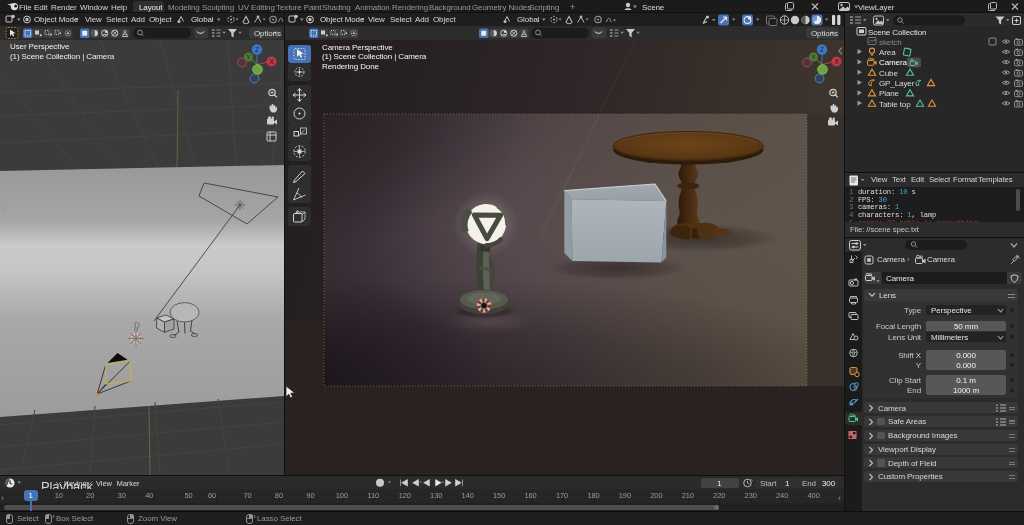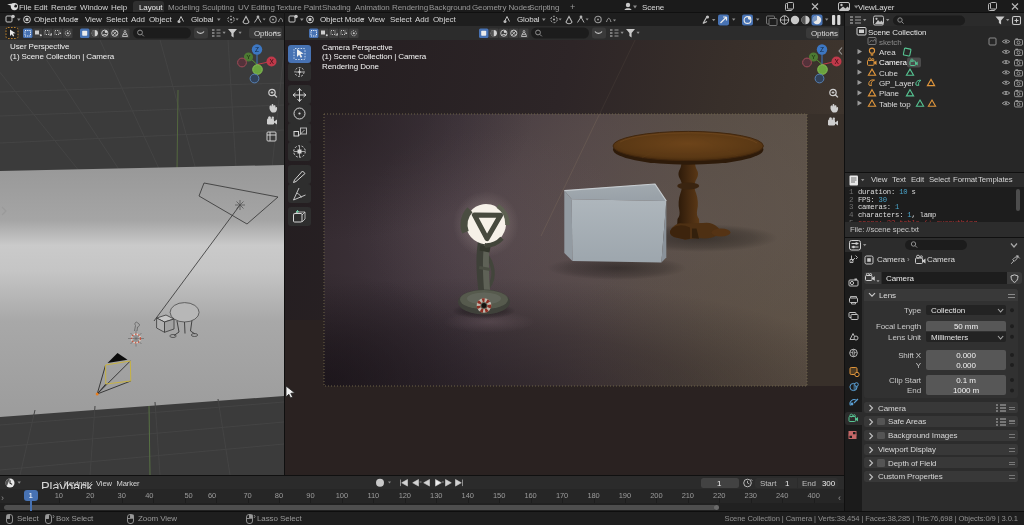--- a/index.html
+++ b/index.html
@@ -952,21 +952,21 @@
 <div class="abs" style="left:863.5px;top:289px;width:154.5px;height:109px;background:#313131;border-radius:3px"></div>
 <div class="abs" style="left:863.5px;top:289px;width:154.5px;height:11.5px;background:#393939;border-radius:3px 3px 0 0"></div>
 <svg class="abs" style="left:868px;top:292px" width="8" height="6" viewBox="0 0 8 6">
       <path d="M1 1.2 l3 3 l3 -3" fill="none" stroke="#c9c9c9" stroke-width="1.2"></path>
     </svg>
 <div class="txt" style="left:879px;top:291.5px;color:#dedede">Lens</div>
 <div class="abs" style="left:1008px;top:293.5px;width:7px;height:1.5px;background:#8a8a8a"></div>
 <div class="abs" style="left:1008px;top:296.5px;width:7px;height:1.5px;background:#8a8a8a"></div>
 <div class="txt" style="left:840px;top:307px;width:81px;text-align:right;color:#c9c9c9">Type</div>
 <div class="abs" style="left:926px;top:305.3px;width:80px;height:10px;background:#232323;border-radius:2px"></div>
-<div class="txt" style="left:931px;top:307px;color:#e2e2e2">Collection</div>
+<div class="txt" style="left:931px;top:307px;color:#e2e2e2">Perspective</div>
 <svg class="abs" style="left:997px;top:308px" width="8" height="6" viewBox="0 0 8 6">
       <path d="M1 1 l2.6 3 l2.6 -3" fill="none" stroke="#a8a8a8" stroke-width="1.1"></path>
     </svg>
 <div class="txt" style="left:840px;top:323px;width:81px;text-align:right;color:#c9c9c9">Focal Length</div>
 <div class="abs" style="left:926px;top:321.3px;width:80px;height:10px;background:#575757;border-radius:2px 2px 0 0"></div>
 <div class="txt" style="left:926px;top:323px;width:80px;text-align:center;color:#f2f2f2">50 mm</div>
 <div class="txt" style="left:840px;top:333.5px;width:81px;text-align:right;color:#c9c9c9">Lens Unit</div>
 <div class="abs" style="left:926px;top:331.8px;width:80px;height:10px;background:#232323;border-radius:0 0 2px 2px"></div>
 <div class="txt" style="left:931px;top:333.5px;color:#e2e2e2">Millimeters</div>
 <svg class="abs" style="left:997px;top:334.5px" width="8" height="6" viewBox="0 0 8 6">
@@ -1181,14 +1181,13 @@
           <path d="M3.5 0.5 v4 M0.5 4.5 h3"></path>
           <rect x="4" y="1" width="2.2" height="3.2" fill="#9a9a9a"></rect>
           <path d="M8 1 q2 1.5 0 3" stroke-width="0.8"></path>
         </g>
  </g>
 </svg>
 <div class="txt" style="left:17px;top:515px;color:#989898">Select</div>
 <div class="txt" style="left:56px;top:515px;color:#989898">Box Select</div>
 <div class="txt" style="left:138px;top:515px;color:#989898">Zoom View</div>
 <div class="txt" style="left:257px;top:515px;color:#989898">Lasso Select</div>
-<div class="txt" style="right:6px;top:515px;color:#8f8f8f;position:absolute"><span style="font-size:7.6px">Scene Collection | Camera | Verts:38,454 | Faces:38,285 | Tris:76,698 | Objects:0/9 | 3.0.1</span></div>
 </div>
 
 </body></html>

